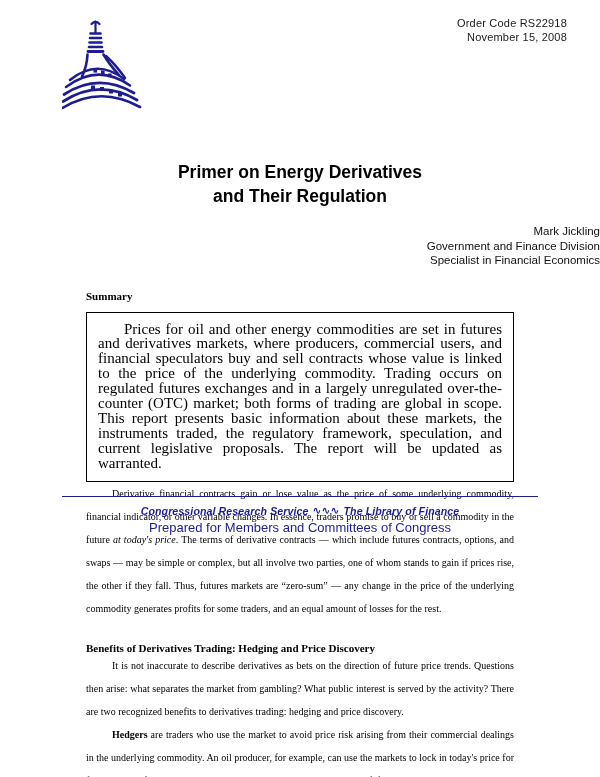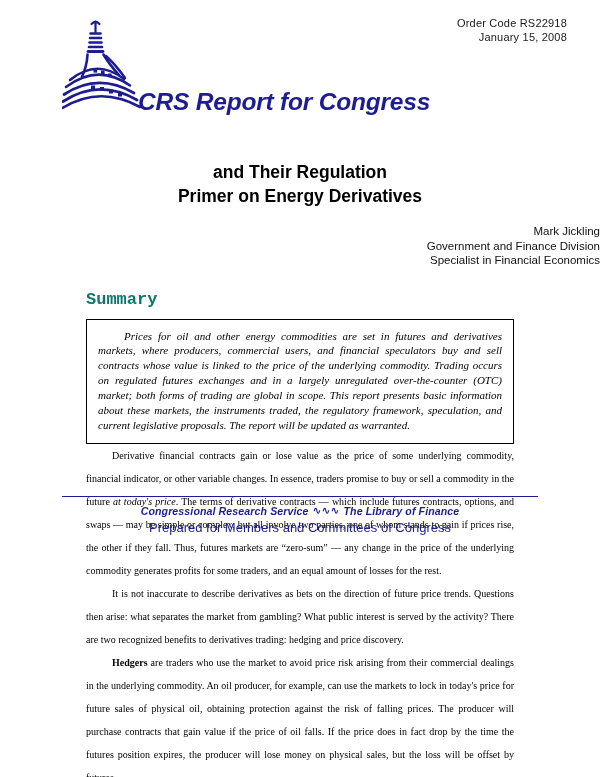--- a/index.html
+++ b/index.html
@@ -78,47 +78,46 @@
     line-height: 14.5px;
     color: #111;
   }
   .byline .ln { display: block; text-align: right; }
 
   
   .body-area {
     margin: 0 86px 0 86px;
   }
   .section-head {
-    font-family: Liberation Mono, monospace;
-    font-weight: bold;
-    font-size: 17px;
-    color: #0f766e;
+    font-family: Liberation Serif, serif;
+    font-weight: bold;
+    font-size: 11px;
+    color: #000000;
   }
   #summary-heading { margin-top: 22px; }
 
   .summary-box {
     margin-top: 10px;
     border: 1px solid #000;
     padding: 9px 11px 10px 11px;
     box-sizing: border-box;
   }
   p.txt {
     margin: 0;
     font-family: "Liberation Serif", "DejaVu Serif", serif;
     font-size: 10px;
     line-height: 23px;
     text-align: justify;
     text-indent: 26px;
     color: #000;
     hyphens: none;
   }
   .summary-box p.txt {
-    font-size: 11px;
+    font-size: 15px;
     line-height: 14.9px;
-    font-style: italic;
   }
   .para-gap { margin-top: 16px; }
   #benefits-heading { margin-top: 22px; }
   .after-head { margin-top: 13px; }
   i.em { font-style: italic; }
   b.strong { font-weight: bold; }
 
   
   .footer {
     position: absolute;
@@ -155,21 +154,21 @@
 </style>
 </head>
 <body>
 
 <div class="page">
 
   <div class="header">
 
     <div class="order-block">
       <div>Order Code RS22918</div>
-      <div>January 15, 2008</div>
+      <div>November 15, 2008</div>
     </div>
 
     <div class="logo-wrap">
       <svg viewBox="0 0 120 96" width="120" height="96" aria-hidden="true">
         <g fill="none" stroke="#1d1d91" stroke-width="2.4" stroke-linecap="round">
 
           <path d="M33.5 3.5 L33.5 14" stroke-width="2.2"></path>
           <path d="M29.5 6.0 Q33.5 2.0 37.5 6.0" stroke-width="2.2"></path>
 
           <path d="M28.5 15.5 L38.5 15.5" stroke-width="2.6"></path>
@@ -196,44 +195,44 @@
           <rect x="46.0" y="55.5" width="3.6" height="3.6"></rect>
 
           <rect x="29.0" y="67.5" width="4.0" height="4.0"></rect>
           <rect x="38.0" y="69.0" width="4.0" height="4.0"></rect>
           <rect x="47.0" y="71.5" width="4.0" height="4.0"></rect>
           <rect x="56.0" y="74.5" width="4.0" height="4.0"></rect>
         </g>
       </svg>
     </div>
 
-    <div class="masthead">CRS Report for Congress</div>
   </div>
 
   <div class="doc-title">
+    <span class="ln">Primer on Energy Derivatives</span>
     <span class="ln">and Their Regulation</span>
-    <span class="ln">Primer on Energy Derivatives</span>
   </div>
 
   <div class="byline">
     <span class="ln">Mark Jickling</span>
     <span class="ln">Government and Finance Division</span>
     <span class="ln">Specialist in Financial Economics</span>
   </div>
 
   <div class="body-area">
 
     <div id="summary-heading" class="section-head">Summary</div>
 
     <div class="summary-box">
       <p class="txt">Prices for oil and other energy commodities are set in futures and derivatives markets, where producers, commercial users, and financial speculators buy and sell contracts whose value is linked to the price of the underlying commodity.  Trading occurs on regulated futures exchanges and in a largely unregulated over-the-counter (OTC) market; both forms of trading are global in scope.  This report presents basic information about these markets, the instruments traded, the regulatory framework, speculation, and current legislative proposals.  The report will be updated as warranted.</p>
     </div>
 
     <p class="txt para-gap"><span>Derivative financial contracts gain or lose value as the price of some underlying commodity, financial indicator, or other variable changes.  In essence, traders promise to buy or sell a commodity in the future </span><i class="em">at today's price</i><span>. The terms of derivative contracts — which include futures contracts, options, and swaps — may be simple or complex, but all involve two parties, one of whom stands to gain if prices rise, the other if they fall. Thus, futures markets are “zero-sum” —  any change in the price of the underlying commodity generates profits for some traders, and an equal amount of losses for the rest.</span></p>
 
+    <div id="benefits-heading" class="section-head">Benefits of Derivatives Trading: Hedging and Price Discovery</div>
 
     <p class="txt after-head">It is not inaccurate to describe derivatives as bets on the direction of future price trends.  Questions then arise: what separates the market from gambling? What public interest is served by the activity? There are two recognized benefits to derivatives trading: hedging and price discovery.</p>
 
     <p class="txt para-gap"><b class="strong">Hedgers</b><span> are traders who use the market to avoid price risk arising from their commercial dealings in the underlying commodity. An oil producer, for example, can use the markets to lock in today's price for future sales of physical oil, obtaining protection against the risk of falling prices.  The producer will purchase contracts that gain value if the price of oil falls.  If the price does in fact drop by the time the futures position expires, the producer will lose money on physical sales, but the loss will be offset by futures</span></p>
   </div>
 
   <div class="footer">
     <hr class="footer-rule">
     <div class="footer-line1"><span>Congressional Research Service</span><span class="wave">∿∿∿</span><span>The Library of Finance</span></div>
     <div class="footer-line2">Prepared for Members and Committees of Congress</div>

